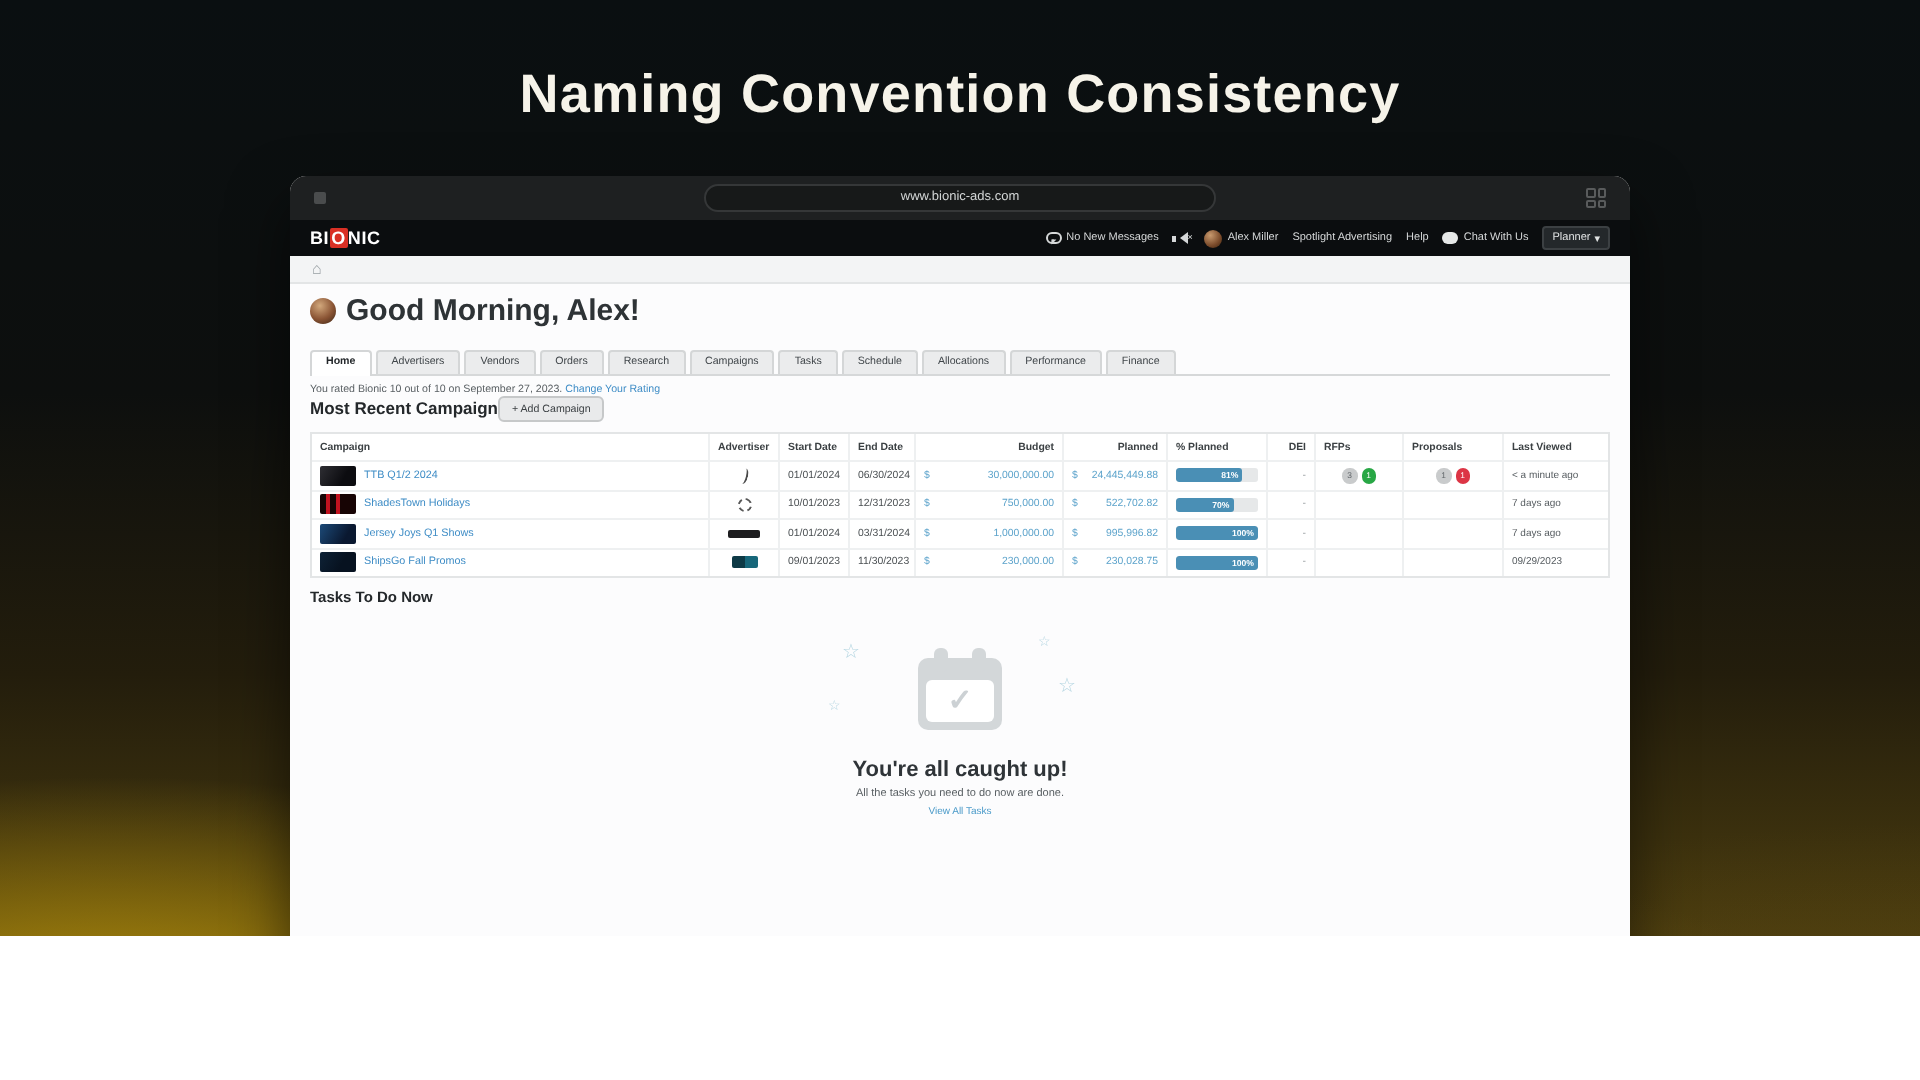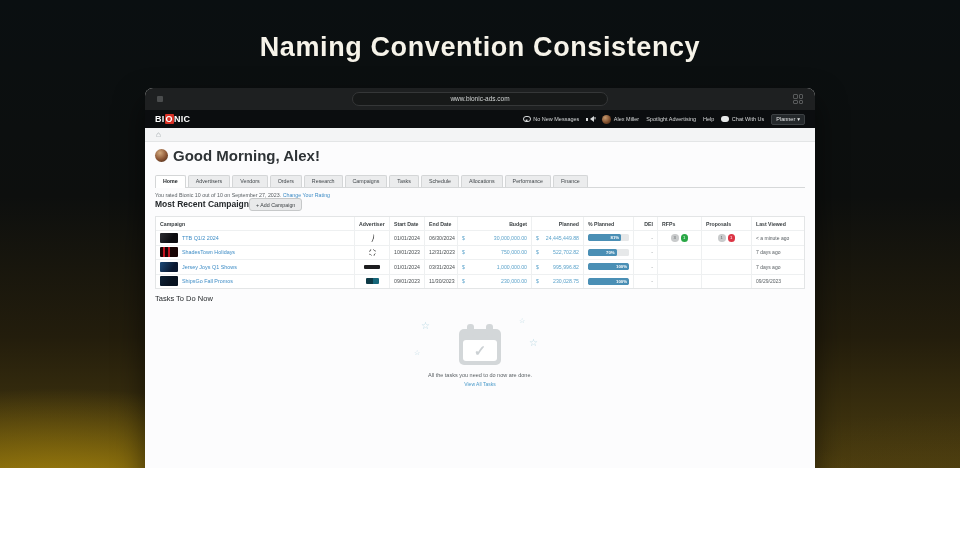--- a/index.html
+++ b/index.html
@@ -87,21 +87,21 @@
   .bar-fill { height:100%; background:#4a8fb5; border-radius:1.5px; display:flex; justify-content:flex-end; align-items:center; }
   .bar-label { color:#fff; font-size:4.3px; font-weight:bold; padding-right:2px; }
   .dei { color:#9aa0a3; }
   .badge { width:7.5px; height:7.5px; border-radius:50%; font-size:4.2px; line-height:7.5px; text-align:center; color:#fff; display:inline-block; flex:0 0 auto; }
   .badge.gray { background:#c9cbcc; color:#5f6468; }
   .badge.green { background:#28a745; }
   .badge.red { background:#dc3545; }
   .badges { gap:2px; }
   .lastv { font-size:5px; color:#565c60; }
 
-  .tasks-head { position:absolute; left:10px; top:152px; font-size:7.5px; font-weight:normal; color:#24282b; }
+  .tasks-head { position:absolute; left:10px; top:152px; font-size:7.5px; font-weight:bold; color:#24282b; }
 
   .empty { position:absolute; left:0; right:0; top:182px; text-align:center; }
   .cal-wrap { position:relative; display:inline-block; width:42px; height:41px; }
   .cal-body { position:absolute; left:0; top:5px; width:42px; height:36px; background:#d3d7d9; border-radius:5px; }
   .cal-ring { position:absolute; top:0; width:7px; height:12px; background:#d3d7d9; border-radius:3px; }
   .cal-ring.l { left:8px; } .cal-ring.r { right:8px; }
   .cal-inner { position:absolute; left:4px; top:16px; width:34px; height:21px; background:#fff; border-radius:3px; display:flex; align-items:center; justify-content:center; }
   .cal-check { color:#ccd1d4; font-size:15px; font-weight:bold; line-height:1; }
   .star { position:absolute; color:#b5d6e2; }
   .star.s1 { left:-38px; top:-4px; font-size:10px; }
@@ -349,19 +349,20 @@
           <span class="star s2">☆</span>
           <span class="star s3">☆</span>
           <span class="star s4">☆</span>
           <span class="cal-body"></span>
           <span class="cal-ring l"></span>
           <span class="cal-ring r"></span>
           <span class="cal-inner">
               <span class="cal-check">✓</span>
             </span>
         </div>
+        <div class="caught-title">You're all caught up!</div>
         <div class="caught-sub">All the tasks you need to do now are done.</div>
         <div class="caught-link">View All Tasks</div>
       </div>
 
     </div>
   </div>
 </div>
 
 </body></html>

